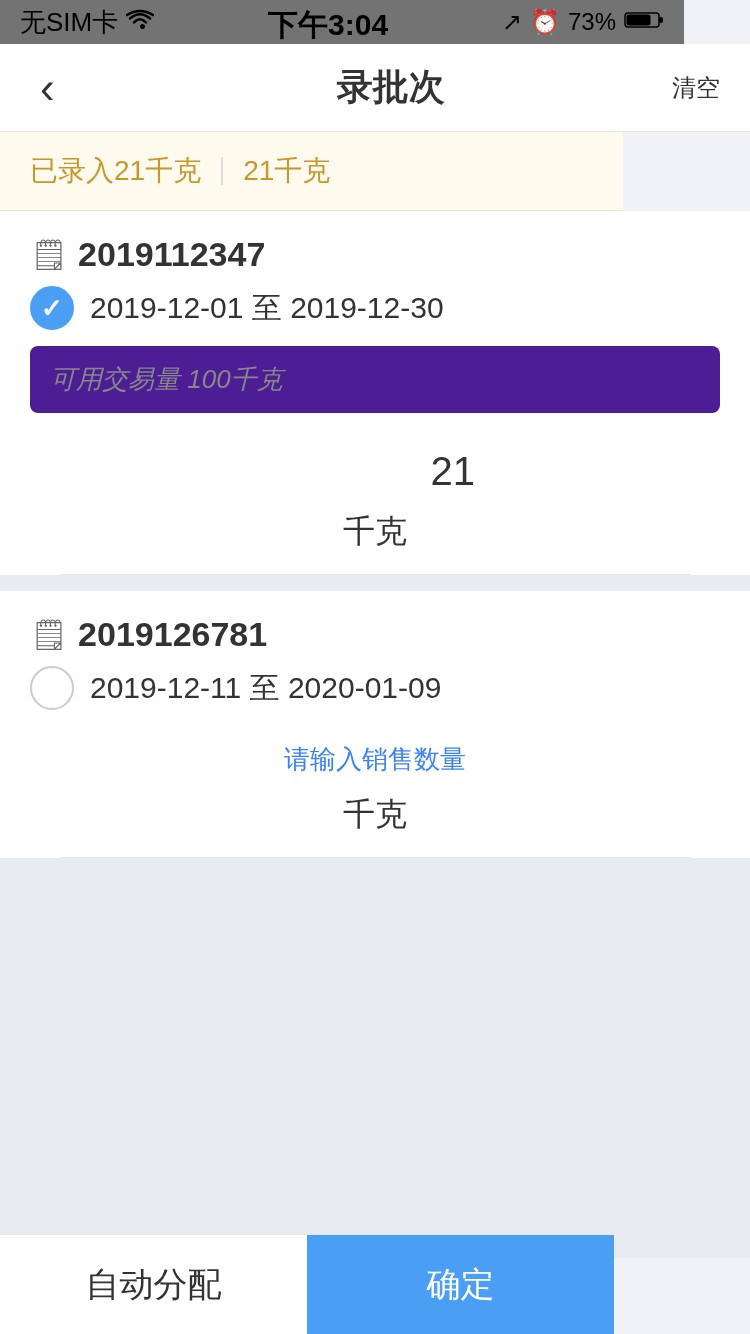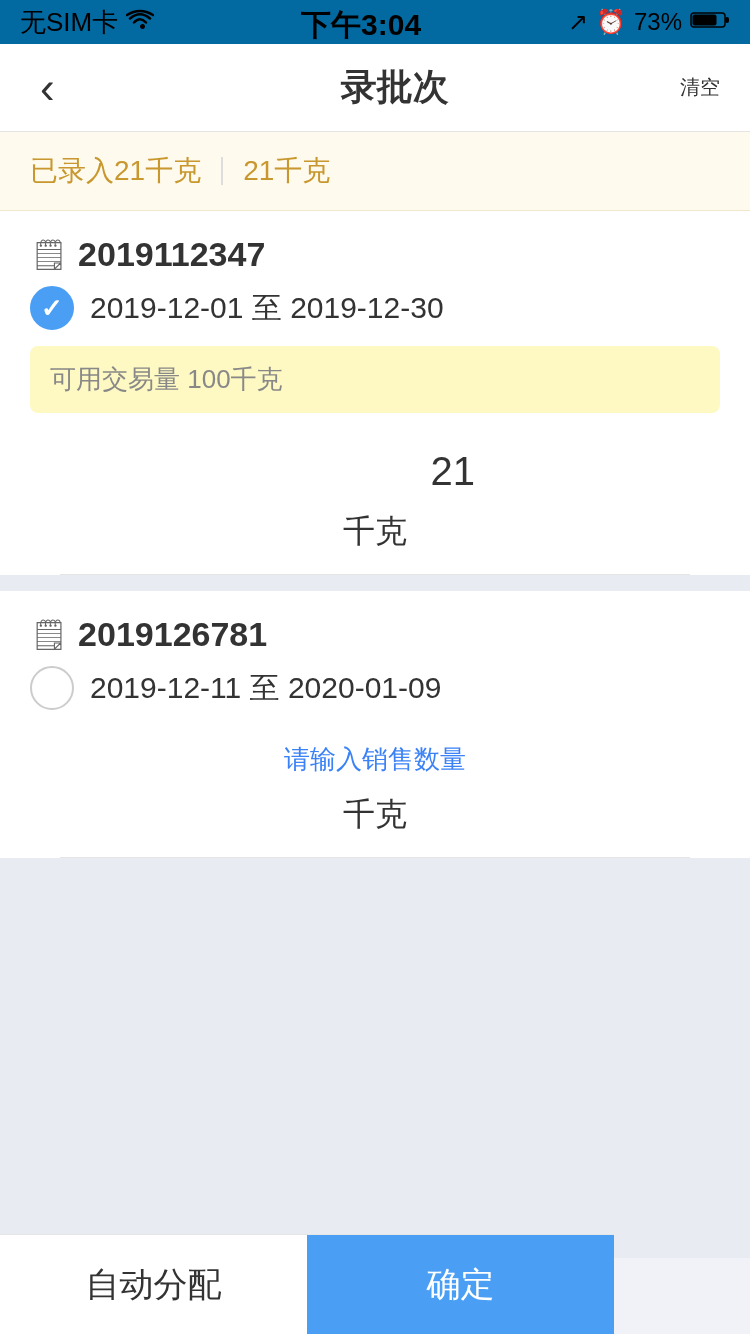--- a/index.html
+++ b/index.html
@@ -7,23 +7,23 @@
     body {
       width: 750px;
       min-height: 1334px;
       font-family: -apple-system, "PingFang SC", "Helvetica Neue", Arial, sans-serif;
       background: #f0f2f7;
       overflow-x: hidden;
     }
 
     
     .status-bar {
-      width: 750px;
+      width: 684px;
       height: 44px;
-      background: #0369a1;
+      background: #737373;
       display: flex;
       align-items: center;
       justify-content: space-between;
       padding: 0 20px;
       font-size: 28px;
     }
     .status-left {
       display: flex;
       align-items: center;
       gap: 8px;
@@ -61,28 +61,28 @@
       cursor: pointer;
       padding: 0 10px;
     }
     .nav-title {
       font-size: 36px;
       font-weight: 600;
       color: #333;
       margin-left: 45px;
     }
     .nav-clear {
-      font-size: 20px;
+      font-size: 24px;
       color: #333;
       cursor: pointer;
     }
 
     
     .info-banner {
-      width: 750px;
+      width: 623px;
       background: #fffaee;
       padding: 20px 30px;
       display: flex;
       align-items: center;
       gap: 20px;
       border-bottom: 1px solid #f0e8c8;
     }
     .info-recorded {
       font-size: 28px;
       color: #c8972e;
@@ -146,24 +146,25 @@
       color: #fff;
       font-size: 26px;
       font-weight: bold;
     }
     .batch-date {
       font-size: 30px;
       color: #333;
     }
 
     .batch-available {
-      background: #fef9c3;
+      background: #4c1d95;
       border-radius: 8px;
       padding: 16px 20px;
       margin-bottom: 20px;
+      font-style: italic;
     }
     .batch-available-text {
       font-size: 26px;
       color: #888;
     }
 
     .batch-amount-row {
       display: flex;
       align-items: center;
       justify-content: flex-end;

